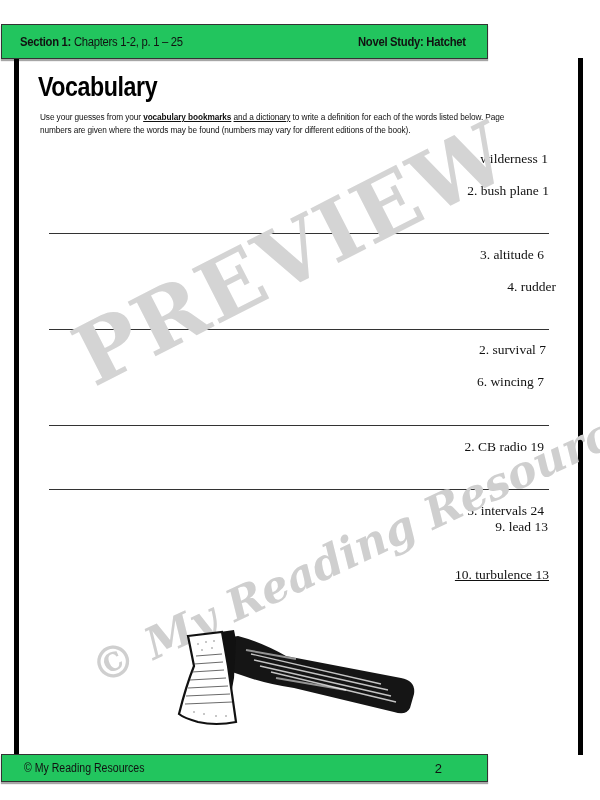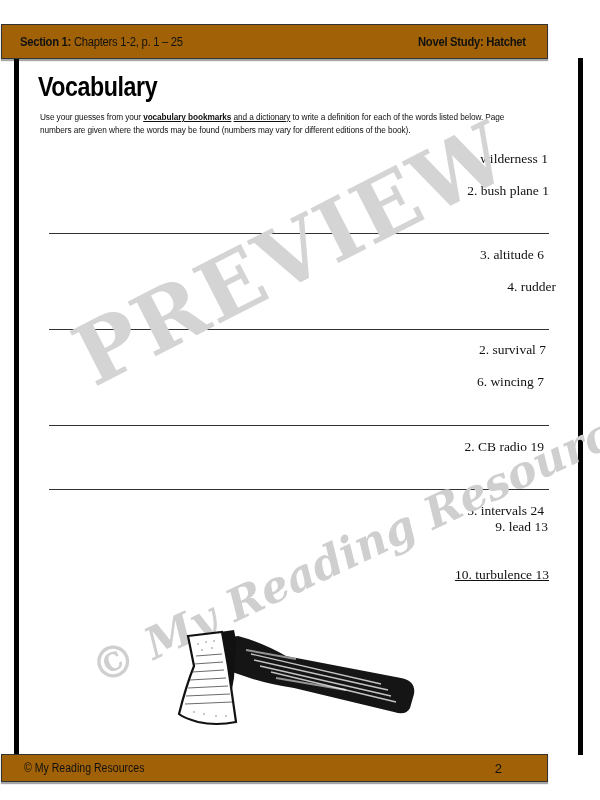--- a/index.html
+++ b/index.html
@@ -7,22 +7,22 @@
       width: 600px; height: 800px; position: relative; overflow: hidden;
       background: #ffffff; color: #111;
       font-family: "Liberation Sans", "DejaVu Sans", sans-serif;
     }
     .page-frame {
       position: absolute; left: 14px; top: 58px; width: 569px; height: 697px;
       border-left: 5px solid #000; border-right: 5px solid #000;
       box-sizing: border-box;
     }
     .header-bar, .footer-bar {
-      position: absolute; left: 1px; width: 547px; box-sizing: border-box;
-      background: #a16207; border: 1.5px solid #333;
+      position: absolute; left: 1px; width: 487px; box-sizing: border-box;
+      background: #22c55e; border: 1.5px solid #333;
       box-shadow: 0 2px 1px rgba(0,0,0,0.35);
       display: flex; align-items: center; justify-content: space-between;
       z-index: 2;
     }
     .header-bar { top: 24px; height: 35px; padding: 0 21px 0 18px; }
     .footer-bar { top: 754px; height: 28px; padding: 0 45px 0 22px; }
     .header-left { font-size: 12.5px; letter-spacing: -0.3px; transform: scaleX(0.9); transform-origin: left center; white-space: nowrap; }
     .header-left b { font-weight: bold; }
     .header-right { font-size: 12.5px; font-weight: bold; letter-spacing: -0.3px; transform: scaleX(0.9); transform-origin: right center; white-space: nowrap; }
     .footer-left { font-size: 12px; transform: scaleX(0.88); transform-origin: left center; white-space: nowrap; }

